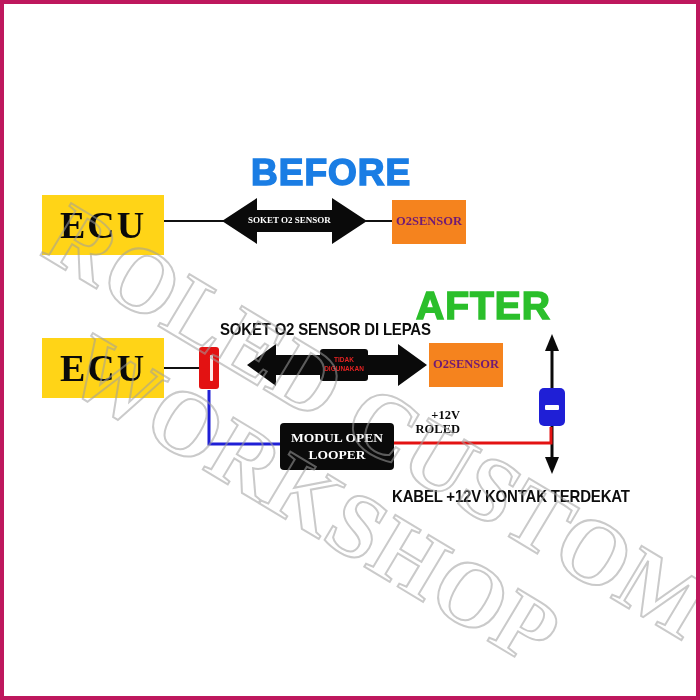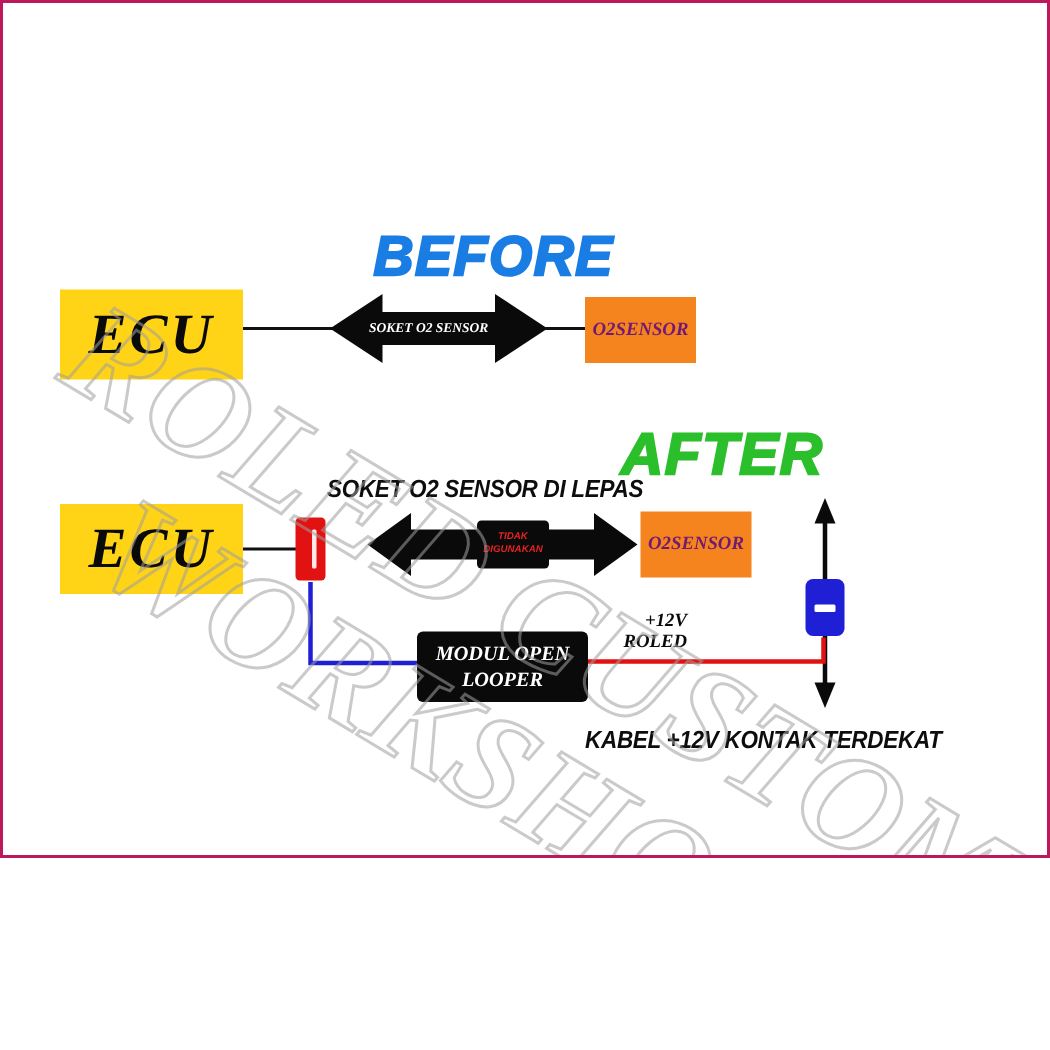--- a/index.html
+++ b/index.html
@@ -1,20 +1,20 @@
 <!DOCTYPE html>
 <html><head>
 <meta charset="utf-8">
 <style>
   * { margin:0; padding:0; box-sizing:border-box; }
   html,body { background:#ffffff; }
   body { font-family:"Liberation Sans", sans-serif; }
 
-  .canvas { position:relative; width:700px; height:572px; background:#fff;
-            border:2px solid #be185d; overflow:hidden;font-style:italic; }
+  .canvas { position:relative; width:700px; height:700px; background:#fff;
+            border:4px solid #be185d; overflow:hidden; }
 
   svg.layer { position:absolute; left:0; top:0; z-index:1; }
 
   
   .ecu { position:absolute; width:122px; height:60px; background:#ffd417; z-index:2;
          display:flex; align-items:center; justify-content:center;
          font-family:"Liberation Serif", serif; font-weight:700; font-size:38px;
          letter-spacing:2px; color:#0a0a0a; }
   .ecu1 { left:38px; top:191px; }
   .ecu2 { left:38px; top:334px; }

